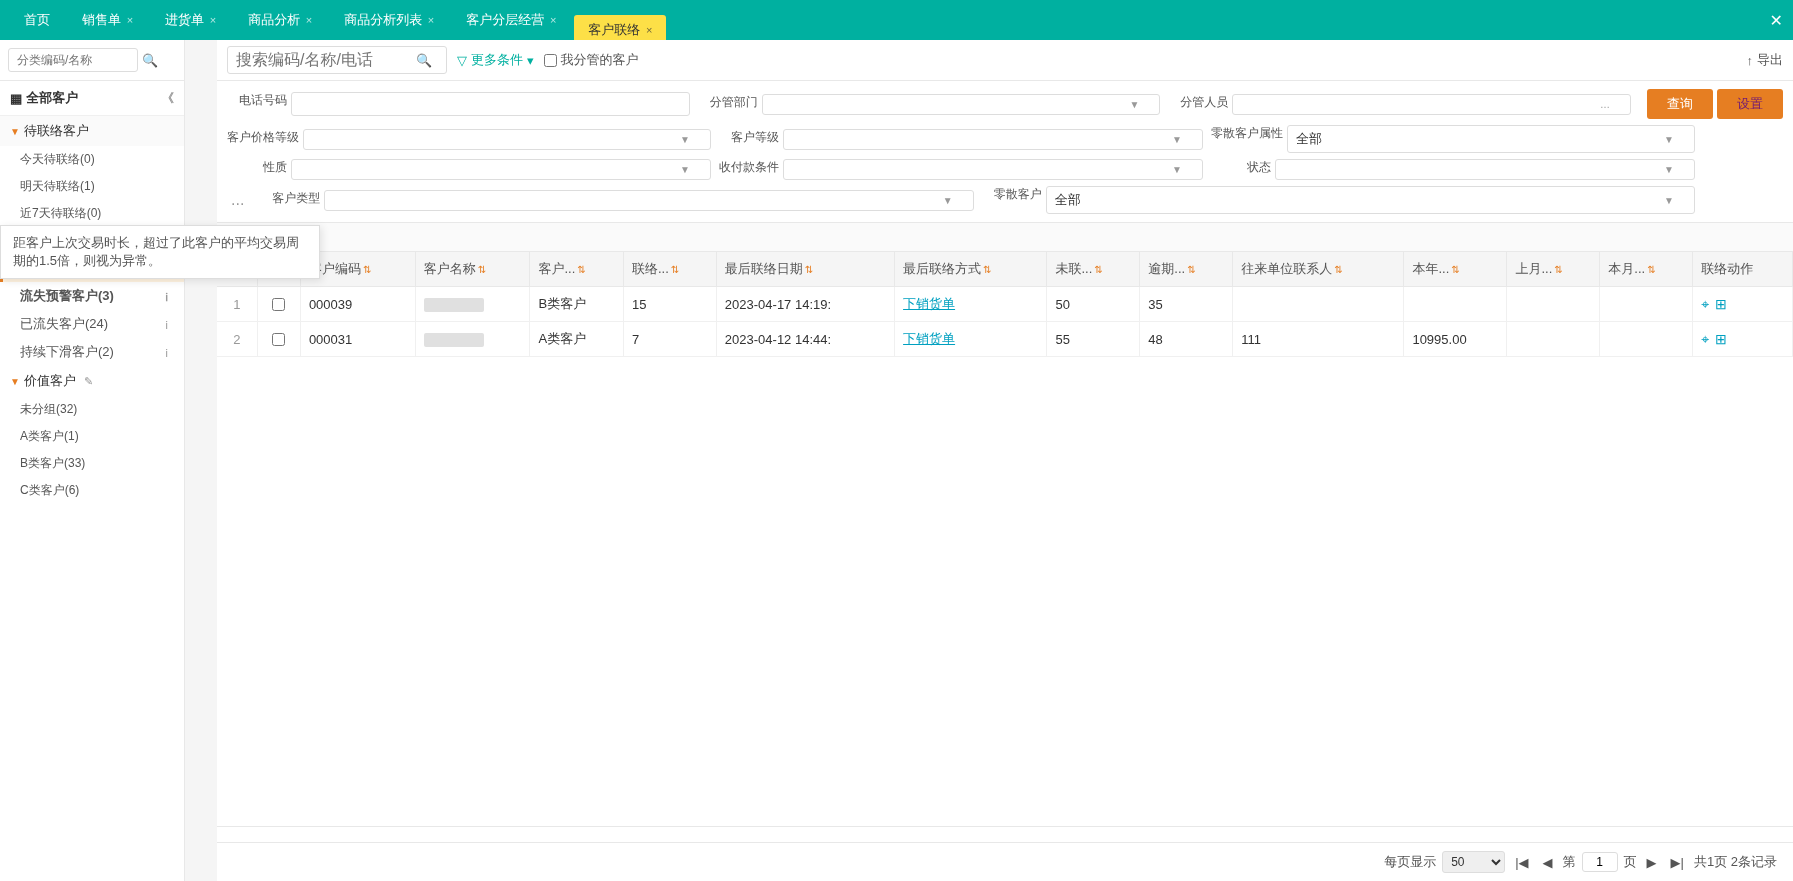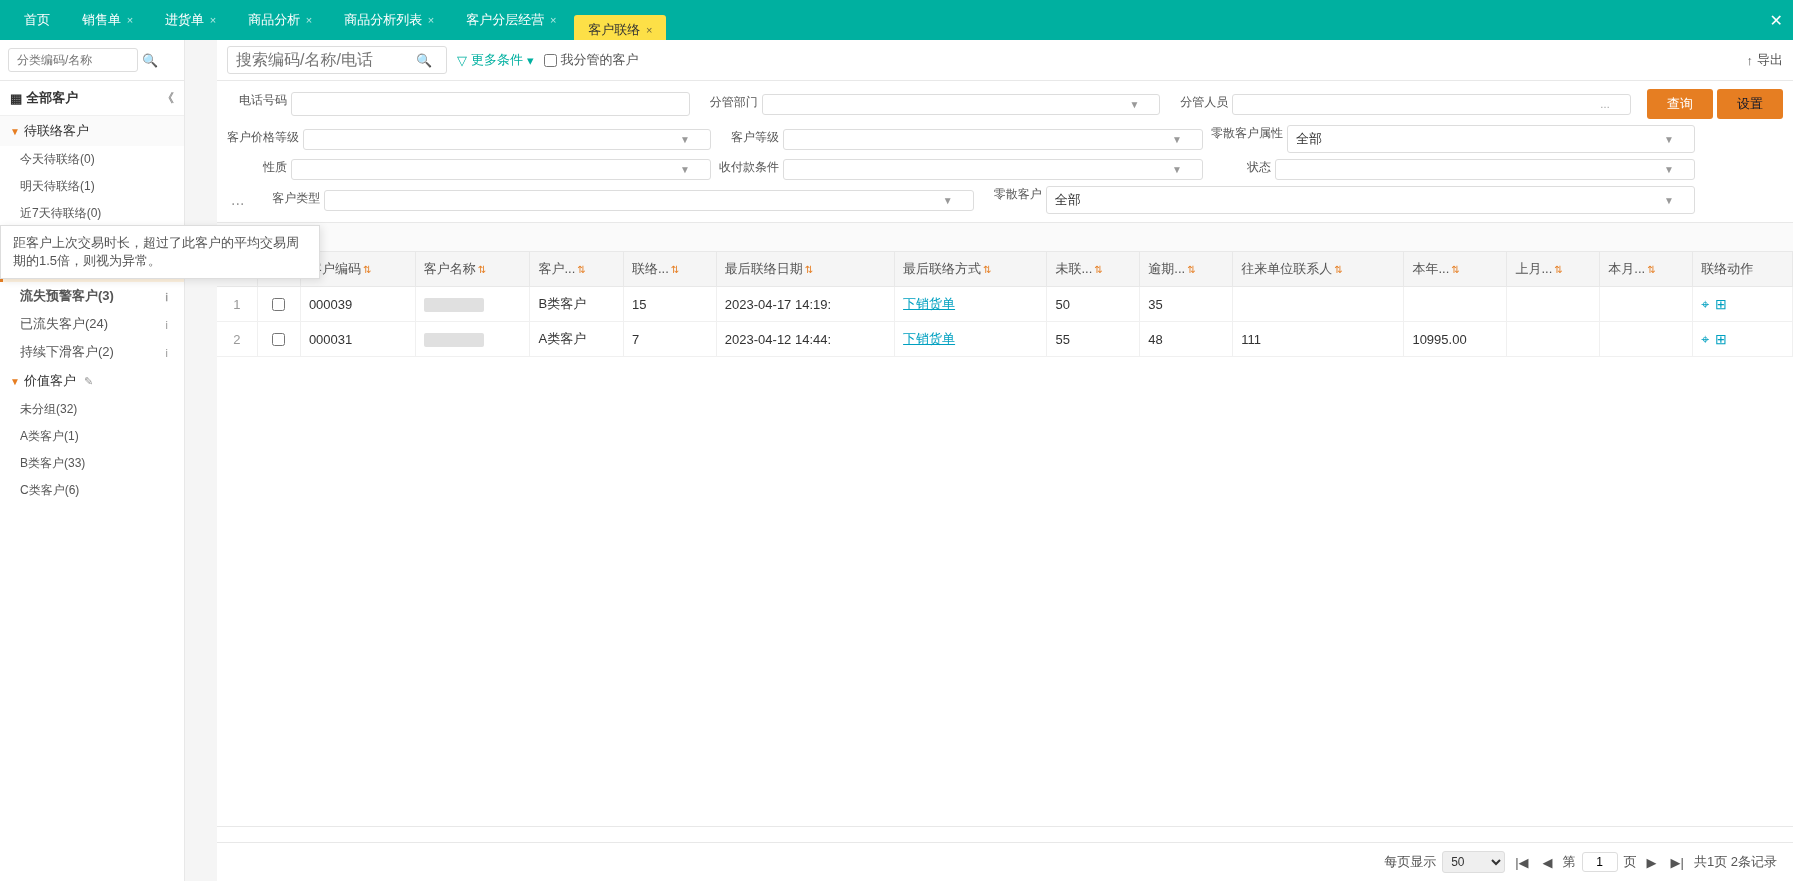--- a/index.html
+++ b/index.html
@@ -122,21 +122,21 @@
       font-size: 12px; color: #333; flex: 1;
     }
     .adv-dots { color: #999; font-size: 16px; cursor: pointer; margin-left: 4px; }
 
     
     .btn-query {
       background: #e67e22; color: white; border: none; border-radius: 3px;
       padding: 6px 20px; cursor: pointer; font-size: 13px; white-space: nowrap;
     }
     .btn-settings {
-      background: #e67e22; color: #0f172a; border: none; border-radius: 3px;
+      background: #e67e22; color: #701a75; border: none; border-radius: 3px;
       padding: 6px 20px; cursor: pointer; font-size: 13px; white-space: nowrap;
     }
 
     .btn-area {
       display: flex; flex-direction: row; gap: 4px; padding-left: 8px;
     }
 
     
     .table-area {
       flex: 1; overflow: auto; background: white;

